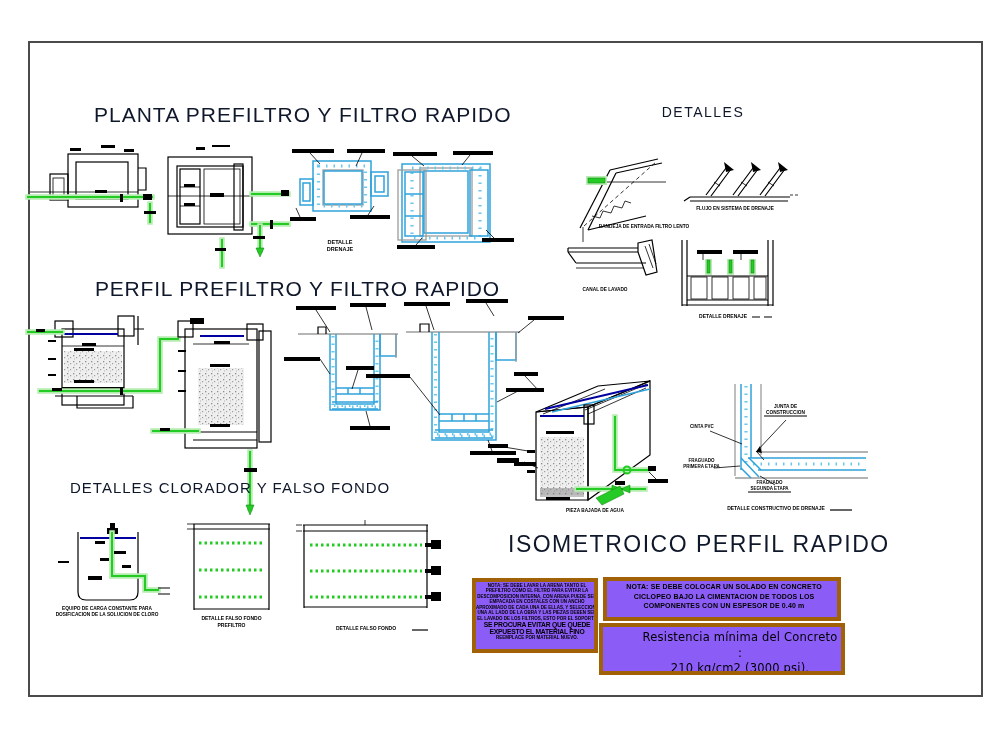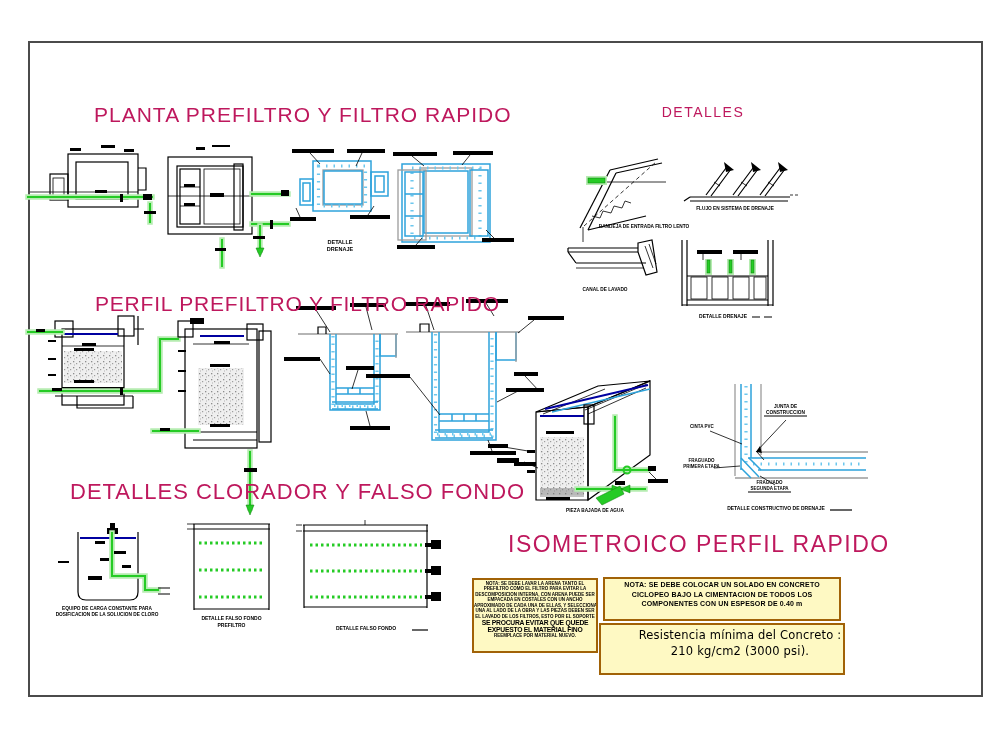--- a/index.html
+++ b/index.html
@@ -12,24 +12,24 @@
   .kt{stroke:#000;fill:none;stroke-width:.8px;}
   .c{stroke:#2ea3db;fill:none;stroke-width:1.5px;}
   .cd{stroke:#6cc7ee;fill:none;stroke-width:3.2px;stroke-dasharray:1.5 6;}
   .gray{stroke:#9c9c9c;fill:none;stroke-width:1.3px;}
   .n{stroke:#0000a0;fill:none;stroke-width:1.8px;}
   .gg{stroke:#b5ecb0;fill:none;stroke-width:5.5px;stroke-linecap:square;}
   .g{stroke:#25cb25;fill:none;stroke-width:2px;stroke-linecap:square;}
   .gd{stroke:#25cb25;fill:none;stroke-width:3px;stroke-dasharray:2.5 3;}
   .bar{fill:#000;stroke:none;}
   .gfill{fill:#25cb25;stroke:#0a7d0a;stroke-width:.5px;}
-  .title{position:absolute;color:#be185d;white-space:nowrap;}
+  .title{position:absolute;color:#0f172a;white-space:nowrap;}
   .cap{position:absolute;font-weight:bold;color:#000;transform:scale(.5);
        transform-origin:0 0;text-align:center;line-height:1.3;}
-  .nbox{position:absolute;border:2px solid #a16207;background:#fef9c3;box-sizing:border-box;overflow:hidden;}
+  .nbox{position:absolute;border:4px solid #a16207;background:#8b5cf6;box-sizing:border-box;overflow:hidden;}
   .micro{transform:scale(.5);transform-origin:0 0;font-weight:bold;color:#000;
          text-align:center;white-space:nowrap;}
   .dense-line{font-size:9px;line-height:1.22;}
   .dense-big{font-size:13.5px;line-height:1.05;letter-spacing:-.5px;}
   .solado-line{font-size:14px;line-height:1.35;letter-spacing:.3px;}
   .mat-text{font-family:"DejaVu Sans",sans-serif;font-size:11.5px;line-height:1.35;
             text-align:center;color:#000;padding-top:3px;letter-spacing:.2px;margin-left:36px;}
 </style>
 </head>
 <body>
@@ -371,22 +371,22 @@
       <rect class="bar" x="425" y="569" width="6" height="4"></rect>
       <rect class="bar" x="431" y="566" width="10" height="9"></rect>
       <rect class="bar" x="425" y="595" width="6" height="4"></rect>
       <rect class="bar" x="431" y="592" width="10" height="9"></rect>
       <path class="k" d="M412,630 h16"></path>
     </g>
   </svg>
 
   <div class="title" style="left:94px;top:103px;font-size:21px;letter-spacing:1px;">PLANTA PREFILTRO Y FILTRO RAPIDO</div>
   <div class="title" style="left:558px;top:104px;width:290px;text-align:center;font-size:14px;letter-spacing:1.5px;">DETALLES</div>
-  <div class="title" style="left:95px;top:292px;font-size:21px;letter-spacing:0.8px;">PERFIL PREFILTRO Y FILTRO RAPIDO</div>
-  <div class="title" style="left:70px;top:479px;font-size:22px;letter-spacing:1px;">DETALLES CLORADOR Y FALSO FONDO</div>
+  <div class="title" style="left:95px;top:277px;font-size:21px;letter-spacing:0.8px;">PERFIL PREFILTRO Y FILTRO RAPIDO</div>
+  <div class="title" style="left:70px;top:479px;font-size:15px;letter-spacing:1px;">DETALLES CLORADOR Y FALSO FONDO</div>
   <div class="title" style="left:508px;top:531px;font-size:23px;letter-spacing:1.5px;">ISOMETROICO PERFIL RAPIDO</div>
 
   <div class="cap" style="left:316px;top:238px;width:96px;font-size:11px;">DETALLE DRENAJE</div>
   <div class="cap" style="left:596px;top:223px;width:192px;font-size:9.5px;">BANDEJA DE ENTRADA FILTRO LENTO</div>
   <div class="cap" style="left:691px;top:205px;width:176px;font-size:9.5px;">FLUJO EN SISTEMA DE DRENAJE</div>
   <div class="cap" style="left:571px;top:286px;width:136px;font-size:9.5px;">CANAL DE LAVADO</div>
   <div class="cap" style="left:694px;top:313px;width:116px;font-size:10px;">DETALLE DRENAJE</div>
   <div class="cap" style="left:42px;top:605px;width:260px;font-size:9.5px;">
     <div>EQUIPO DE CARGA CONSTANTE PARA</div>
     <div>DOSIFICACION DE LA SOLUCION DE CLORO</div>

